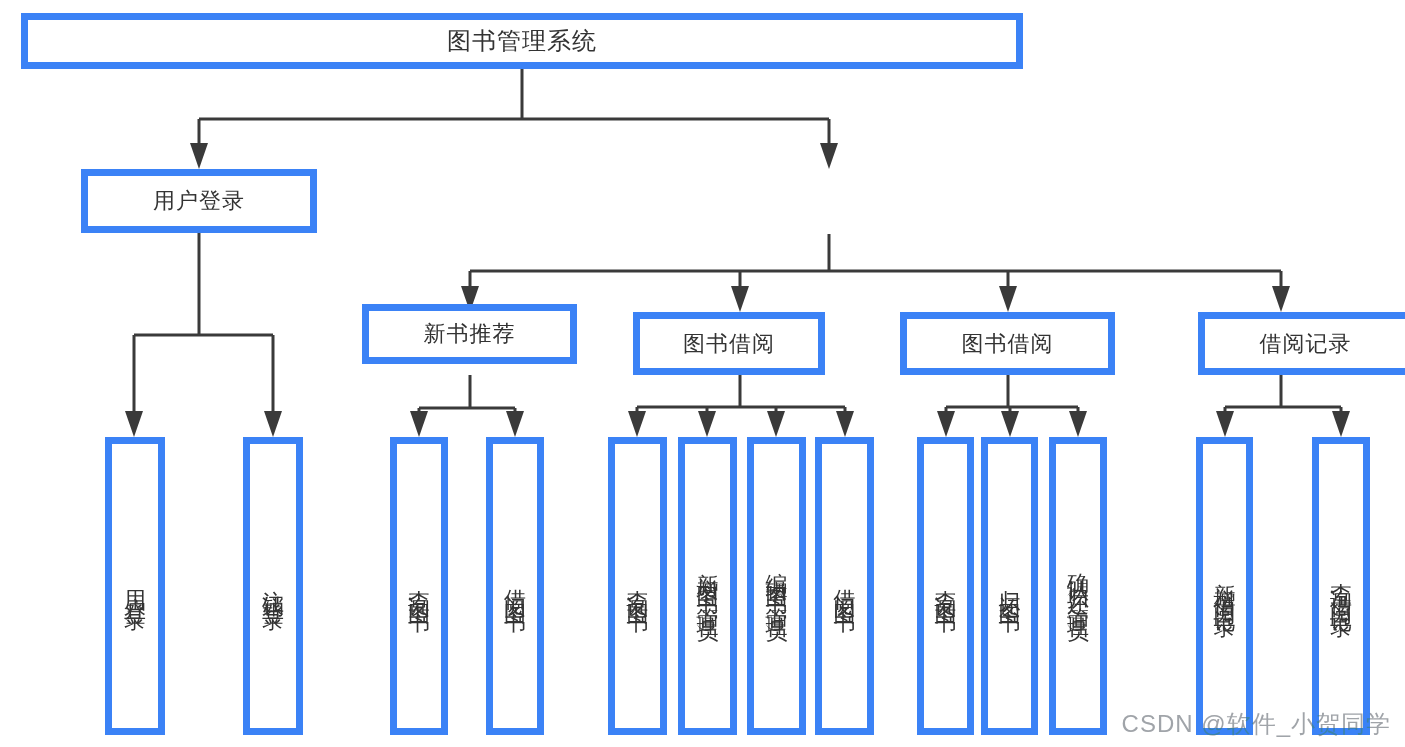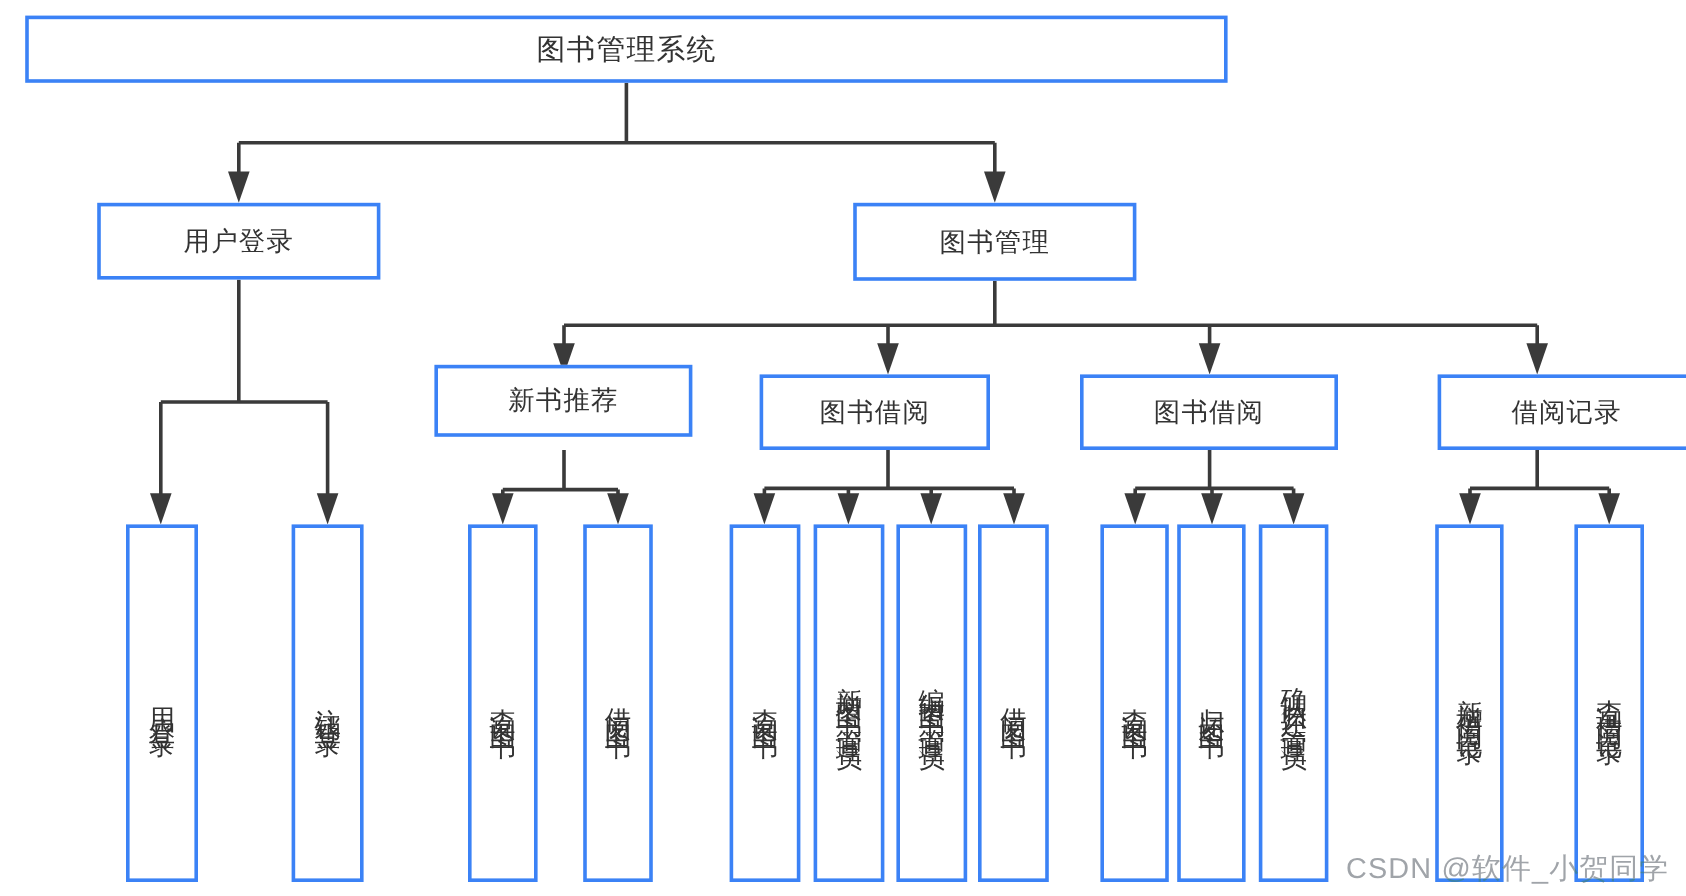--- a/index.html
+++ b/index.html
@@ -14,21 +14,21 @@
   }
   .connector-layer {
     position: absolute;
     left: 0; top: 0;
     width: 1405px; height: 747px;
     z-index: 0;
   }
   .node {
     position: absolute;
     box-sizing: border-box;
-    border: 3px solid #3b82f6;
+    border: 7px solid #3b82f6;
     background: #ffffff;
     display: grid;
     place-items: center;
     z-index: 1;
     letter-spacing: 1px;
     text-align: center;
   }
   .node-root { font-size: 24px; }
   .node-l2, .node-l3 { font-size: 22px; }
   .node-leaf {
@@ -91,21 +91,20 @@
       <polygon points="1001,411 1019,411 1010,437"></polygon>
       <polygon points="1069,411 1087,411 1078,437"></polygon>
       <polygon points="1216,411 1234,411 1225,437"></polygon>
       <polygon points="1332,411 1350,411 1341,437"></polygon>
     </g>
   </svg>
 
   <div class="node node-root" style="left:21px; top:13px; width:1002px; height:56px;">图书管理系统</div>
 
   <div class="node node-l2" style="left:81px; top:169px; width:236px; height:64px;">用户登录</div>
-  <div class="node node-l2" style="left:711px; top:169px; width:236px; height:65px;">图书管理</div>
 
   <div class="node node-l3" style="left:362px; top:304px; width:215px; height:60px;">新书推荐</div>
   <div class="node node-l3" style="left:633px; top:312px; width:192px; height:63px;">图书借阅</div>
   <div class="node node-l3" style="left:900px; top:312px; width:215px; height:63px;">图书借阅</div>
   <div class="node node-l3" style="left:1173px; top:312px; width:215px; height:63px;margin-left:25px;">借阅记录</div>
 
   <div class="node node-leaf" style="left:105px; top:437px; width:60px; height:298px;">用户登录</div>
   <div class="node node-leaf" style="left:243px; top:437px; width:60px; height:298px;">注销登录</div>
 
   <div class="node node-leaf" style="left:390px; top:437px; width:58px; height:298px;">查询图书</div>

